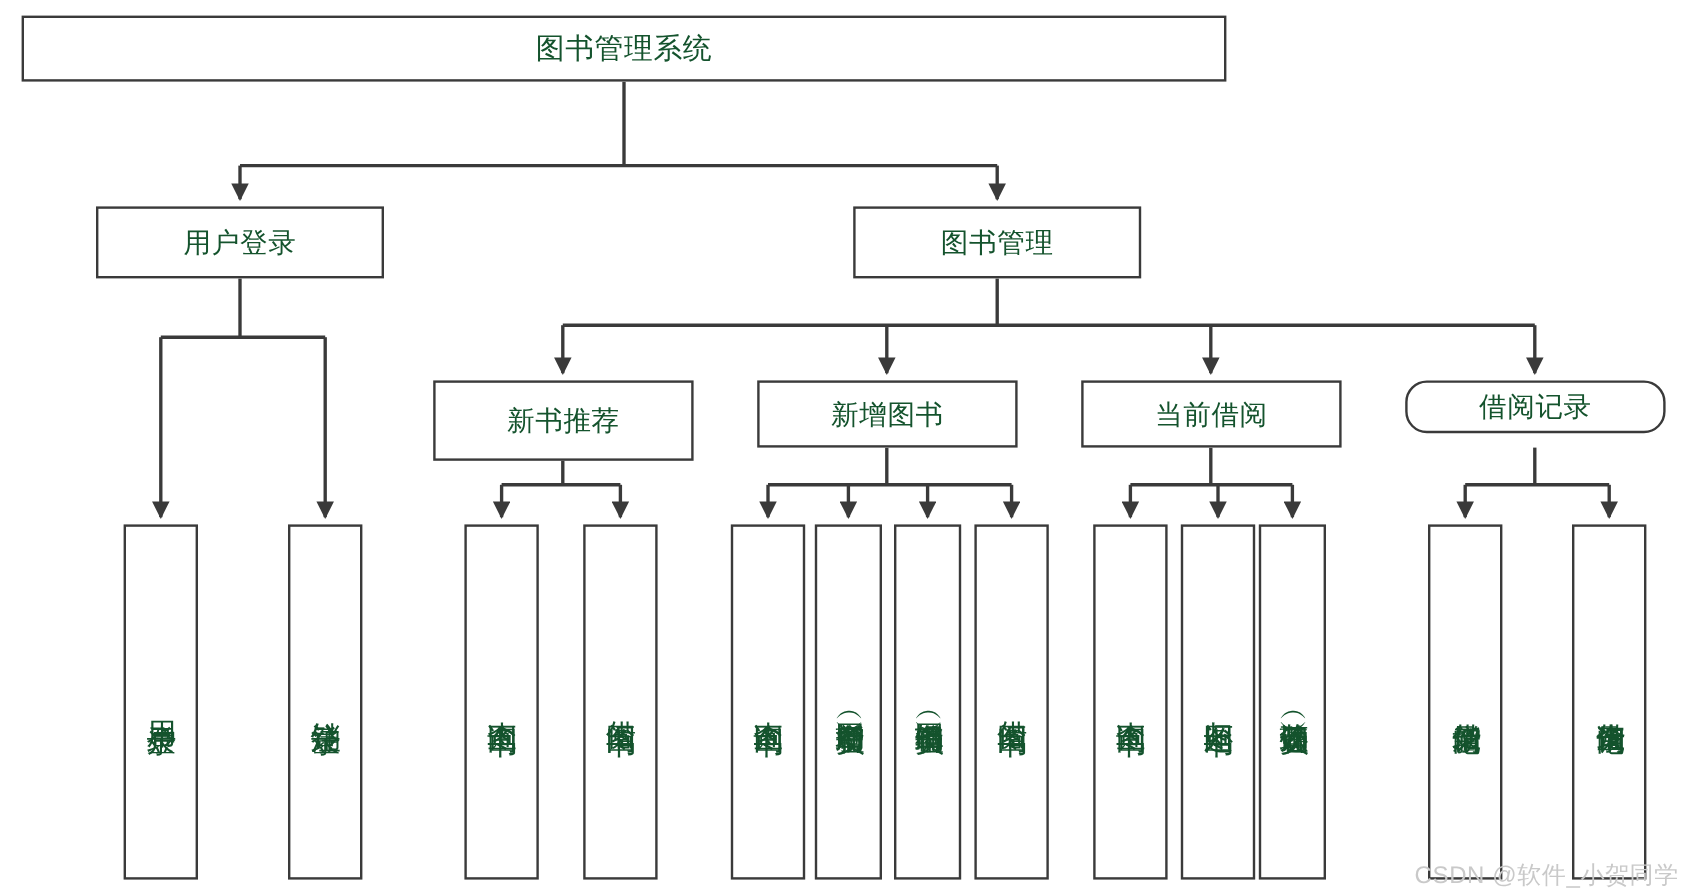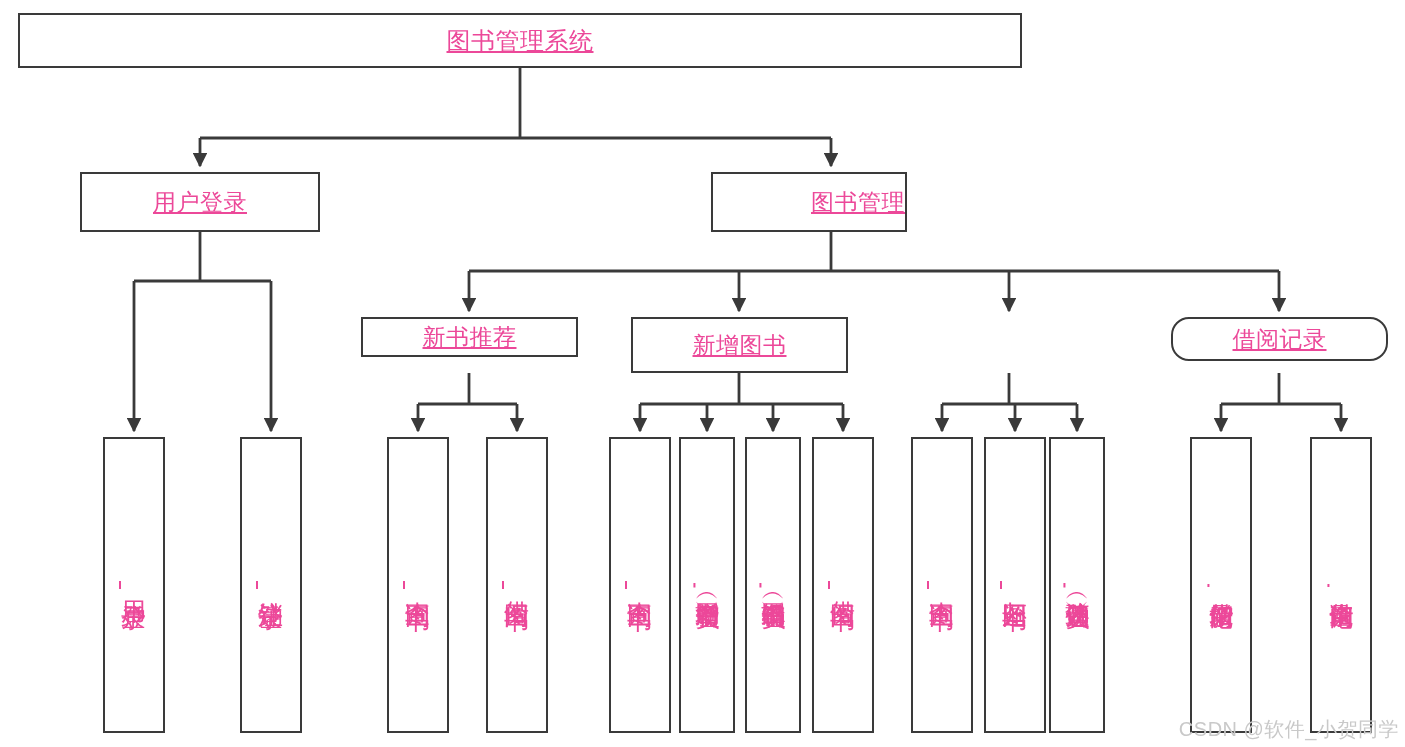--- a/index.html
+++ b/index.html
@@ -26,22 +26,21 @@
     pointer-events: none;
   }
   .node {
     position: absolute;
     box-sizing: border-box;
     background: #ffffff;
     border: 2.5px solid #3a3a3a;
     display: flex;
     align-items: center;
     justify-content: center;
-    color: #ec4899;
-    text-decoration: underline;
+    color: #14532d;
   }
   .node .label {
     display: block;
     text-align: center;
     line-height: 1.05;
   }
   .node.horiz .label {
     font-size: 23px;
     letter-spacing: 0.5px;
   }
@@ -131,30 +130,33 @@
     </g>
   </svg>
 
   <div class="node root horiz" style="left:18px; top:13px; width:1004px; height:55px;">
     <span class="label">图书管理系统</span>
   </div>
 
   <div class="node horiz" style="left:80px; top:172px; width:240px; height:60px;">
     <span class="label">用户登录</span>
   </div>
-  <div class="node horiz" style="left:711px; top:172px; width:196px; height:60px;justify-content:flex-end;">
+  <div class="node horiz" style="left:711px; top:172px; width:240px; height:60px;">
     <span class="label">图书管理</span>
   </div>
 
-  <div class="node horiz" style="left:361px; top:317px; width:217px; height:40px;">
+  <div class="node horiz" style="left:361px; top:317px; width:217px; height:67px;">
     <span class="label">新书推荐</span>
   </div>
   <div class="node horiz" style="left:631px; top:317px; width:217px; height:56px;">
     <span class="label">新增图书</span>
   </div>
+  <div class="node horiz" style="left:901px; top:317px; width:217px; height:56px;">
+    <span class="label">当前借阅</span>
+  </div>
   <div class="node horiz" style="left:1171px; top:317px; width:217px; height:44px;border-radius:18px;">
     <span class="label">借阅记录</span>
   </div>
 
   <div class="node vert" style="left:103px; top:437px; width:62px; height:296px;">
     <span class="label">用户登录</span>
   </div>
   <div class="node vert" style="left:240px; top:437px; width:62px; height:296px;">
     <span class="label">注销登录</span>
   </div>

